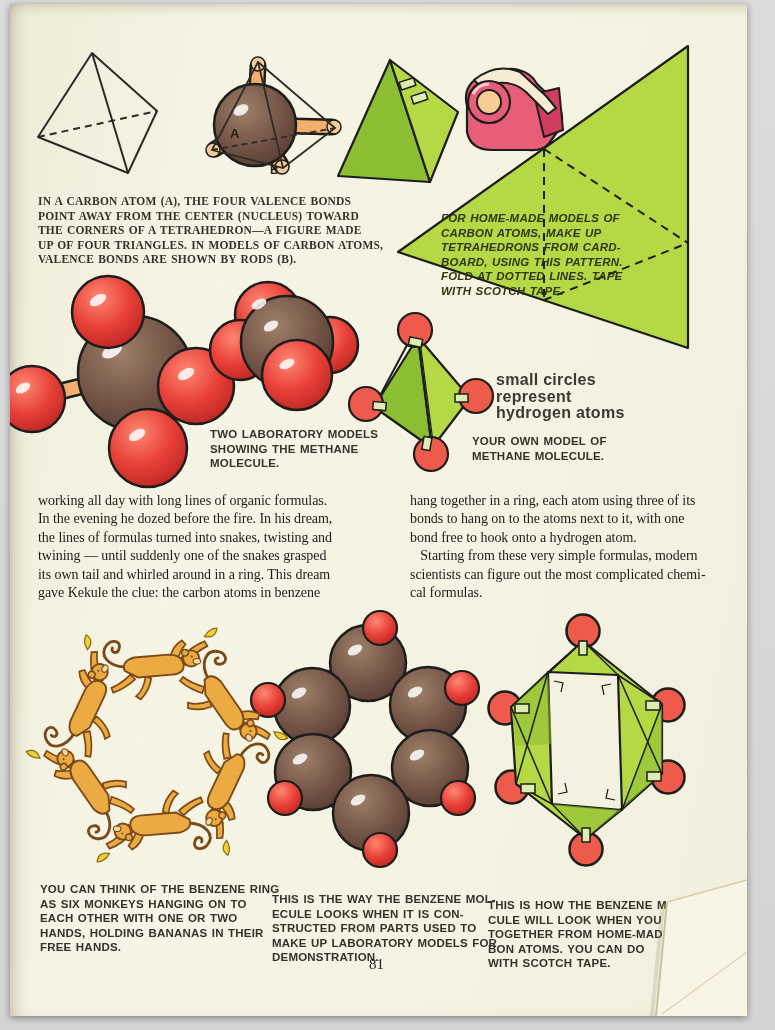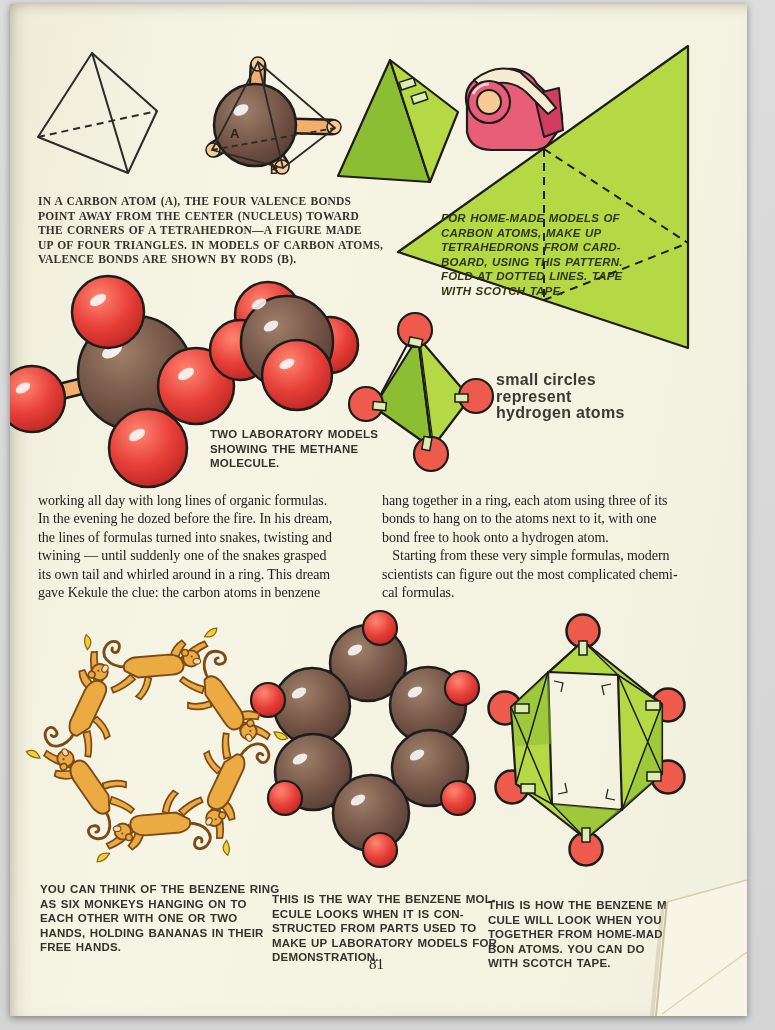--- a/index.html
+++ b/index.html
@@ -297,28 +297,30 @@
 TETRAHEDRONS FROM CARD-
 BOARD, USING THIS PATTERN.
 FOLD AT DOTTED LINES. TAPE
 WITH SCOTCH TAPE.</div>
   <div class="txt cap" style="left:200px;top:423px;">TWO LABORATORY MODELS
 SHOWING THE METHANE
 MOLECULE.</div>
   <div class="txt cap-lc" style="left:486px;top:368px;position:absolute;z-index:2;white-space:pre;">small circles
 represent
 hydrogen atoms</div>
+  <div class="txt cap" style="left:462px;top:430px;">YOUR OWN MODEL OF
+METHANE MOLECULE.</div>
 
   <div class="txt serif" style="left:28px;top:488px;">working all day with long lines of organic formulas.
 In the evening he dozed before the fire. In his dream,
 the lines of formulas turned into snakes, twisting and
 twining — until suddenly one of the snakes grasped
 its own tail and whirled around in a ring. This dream
 gave Kekule the clue: the carbon atoms in benzene</div>
-  <div class="txt serif" style="left:372px;top:488px;">hang together in a ring, each atom using three of its
+  <div class="txt serif" style="left:400px;top:488px;">hang together in a ring, each atom using three of its
 bonds to hang on to the atoms next to it, with one
 bond free to hook onto a hydrogen atom.
    Starting from these very simple formulas, modern
 scientists can figure out the most complicated chemi-
 cal formulas.</div>
 
   <div class="txt cap" style="left:30px;top:878px;">YOU CAN THINK OF THE BENZENE RING
 AS SIX MONKEYS HANGING ON TO
 EACH OTHER WITH ONE OR TWO
 HANDS, HOLDING BANANAS IN THEIR

